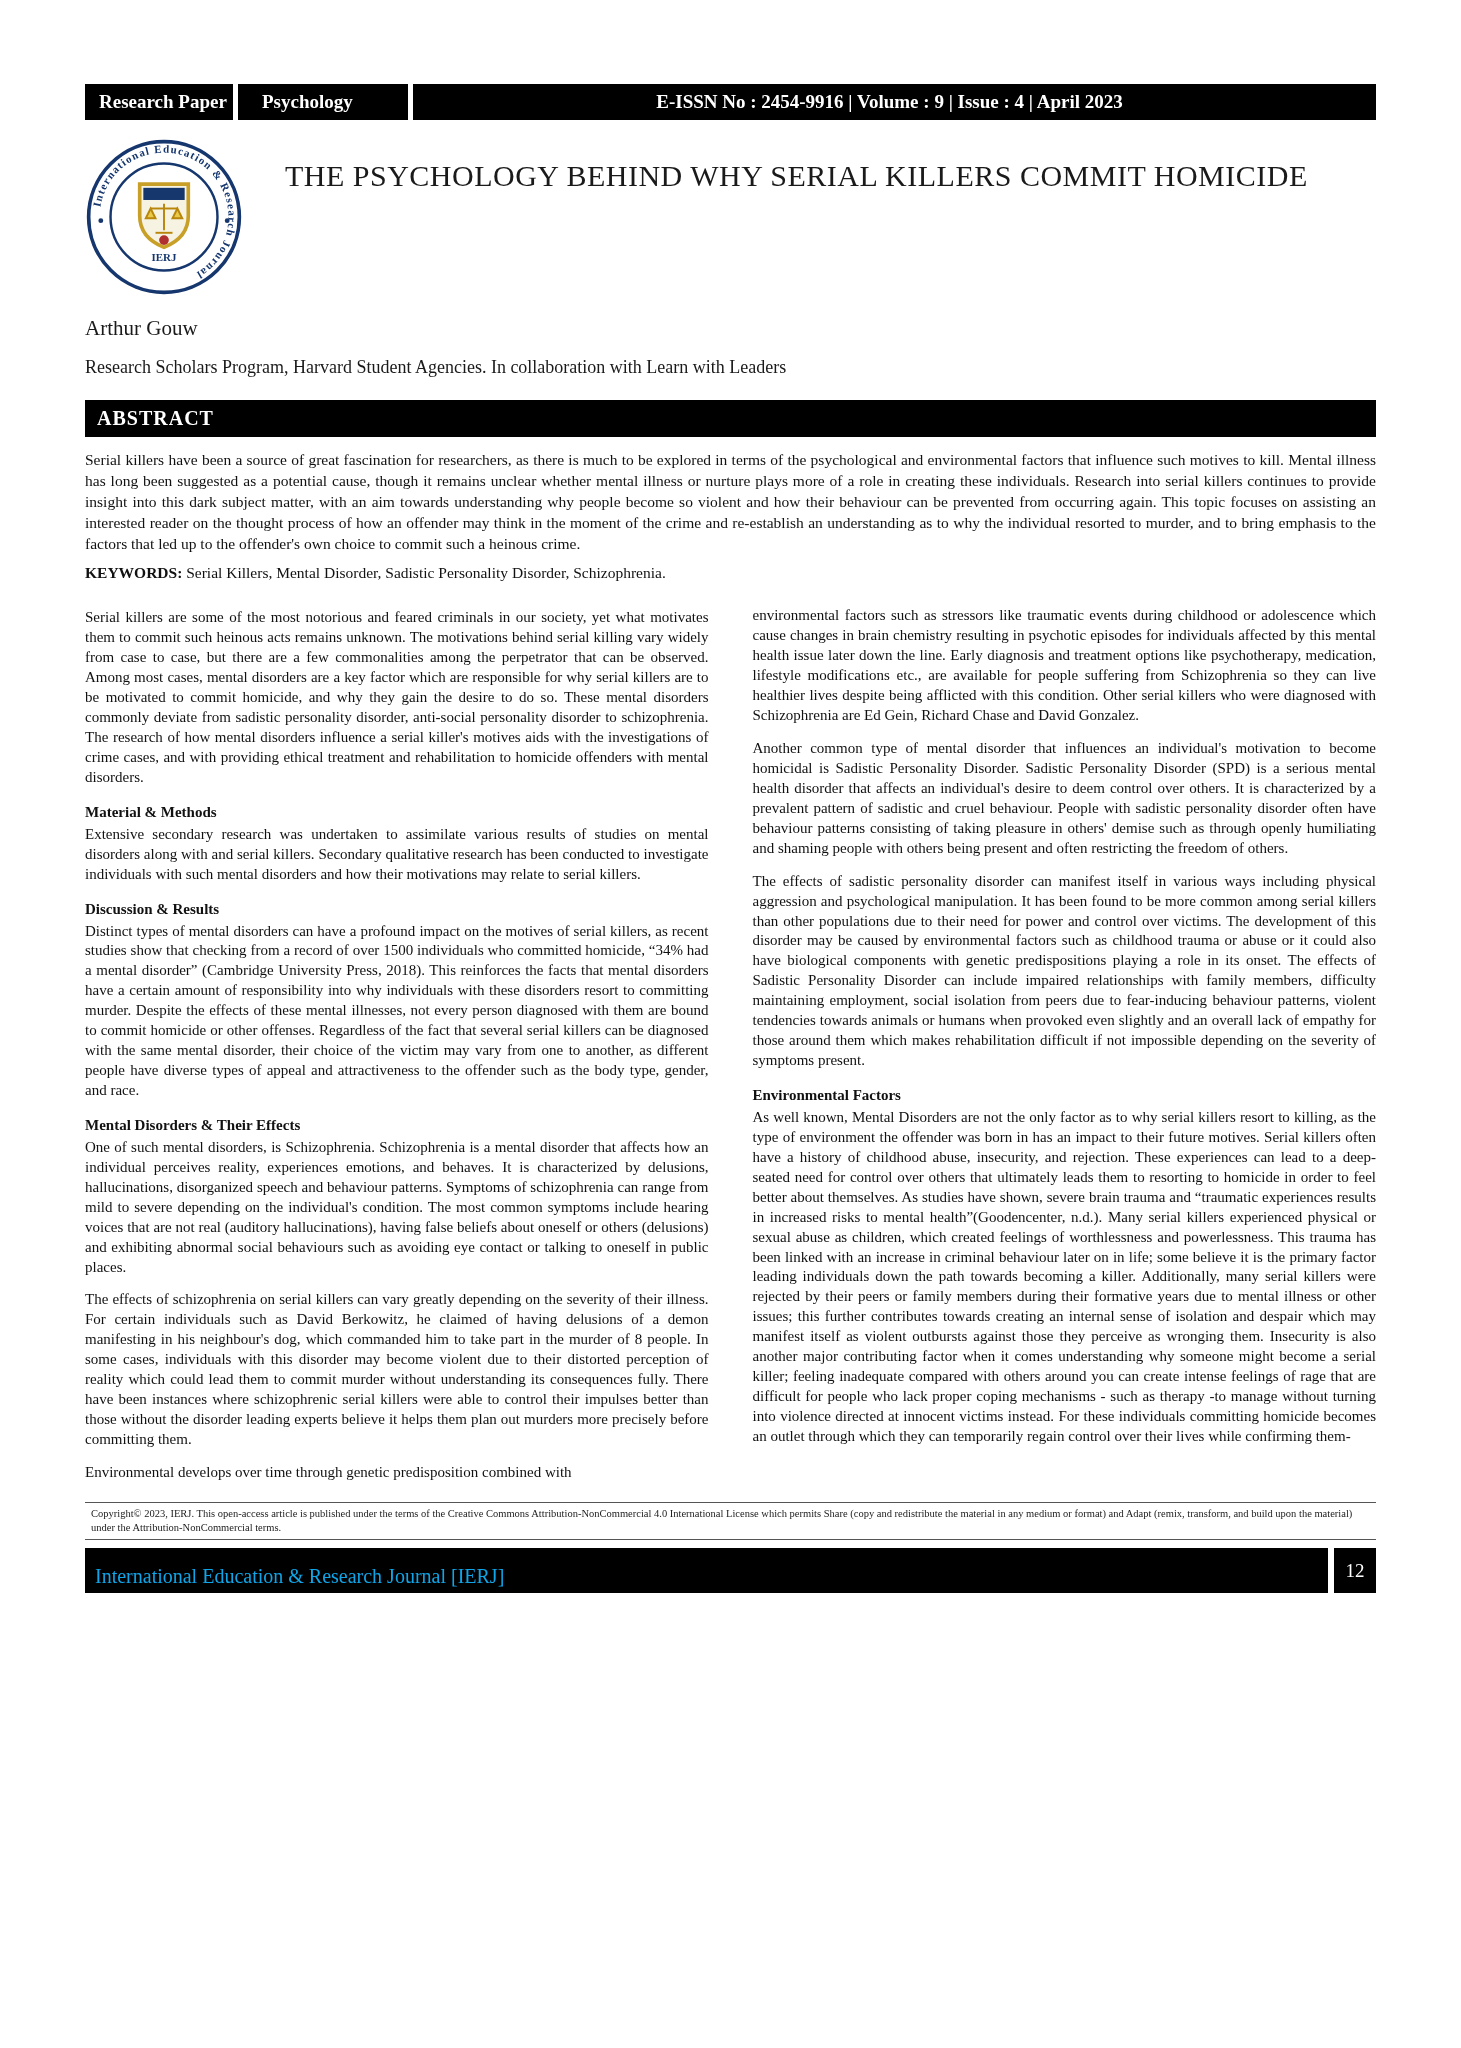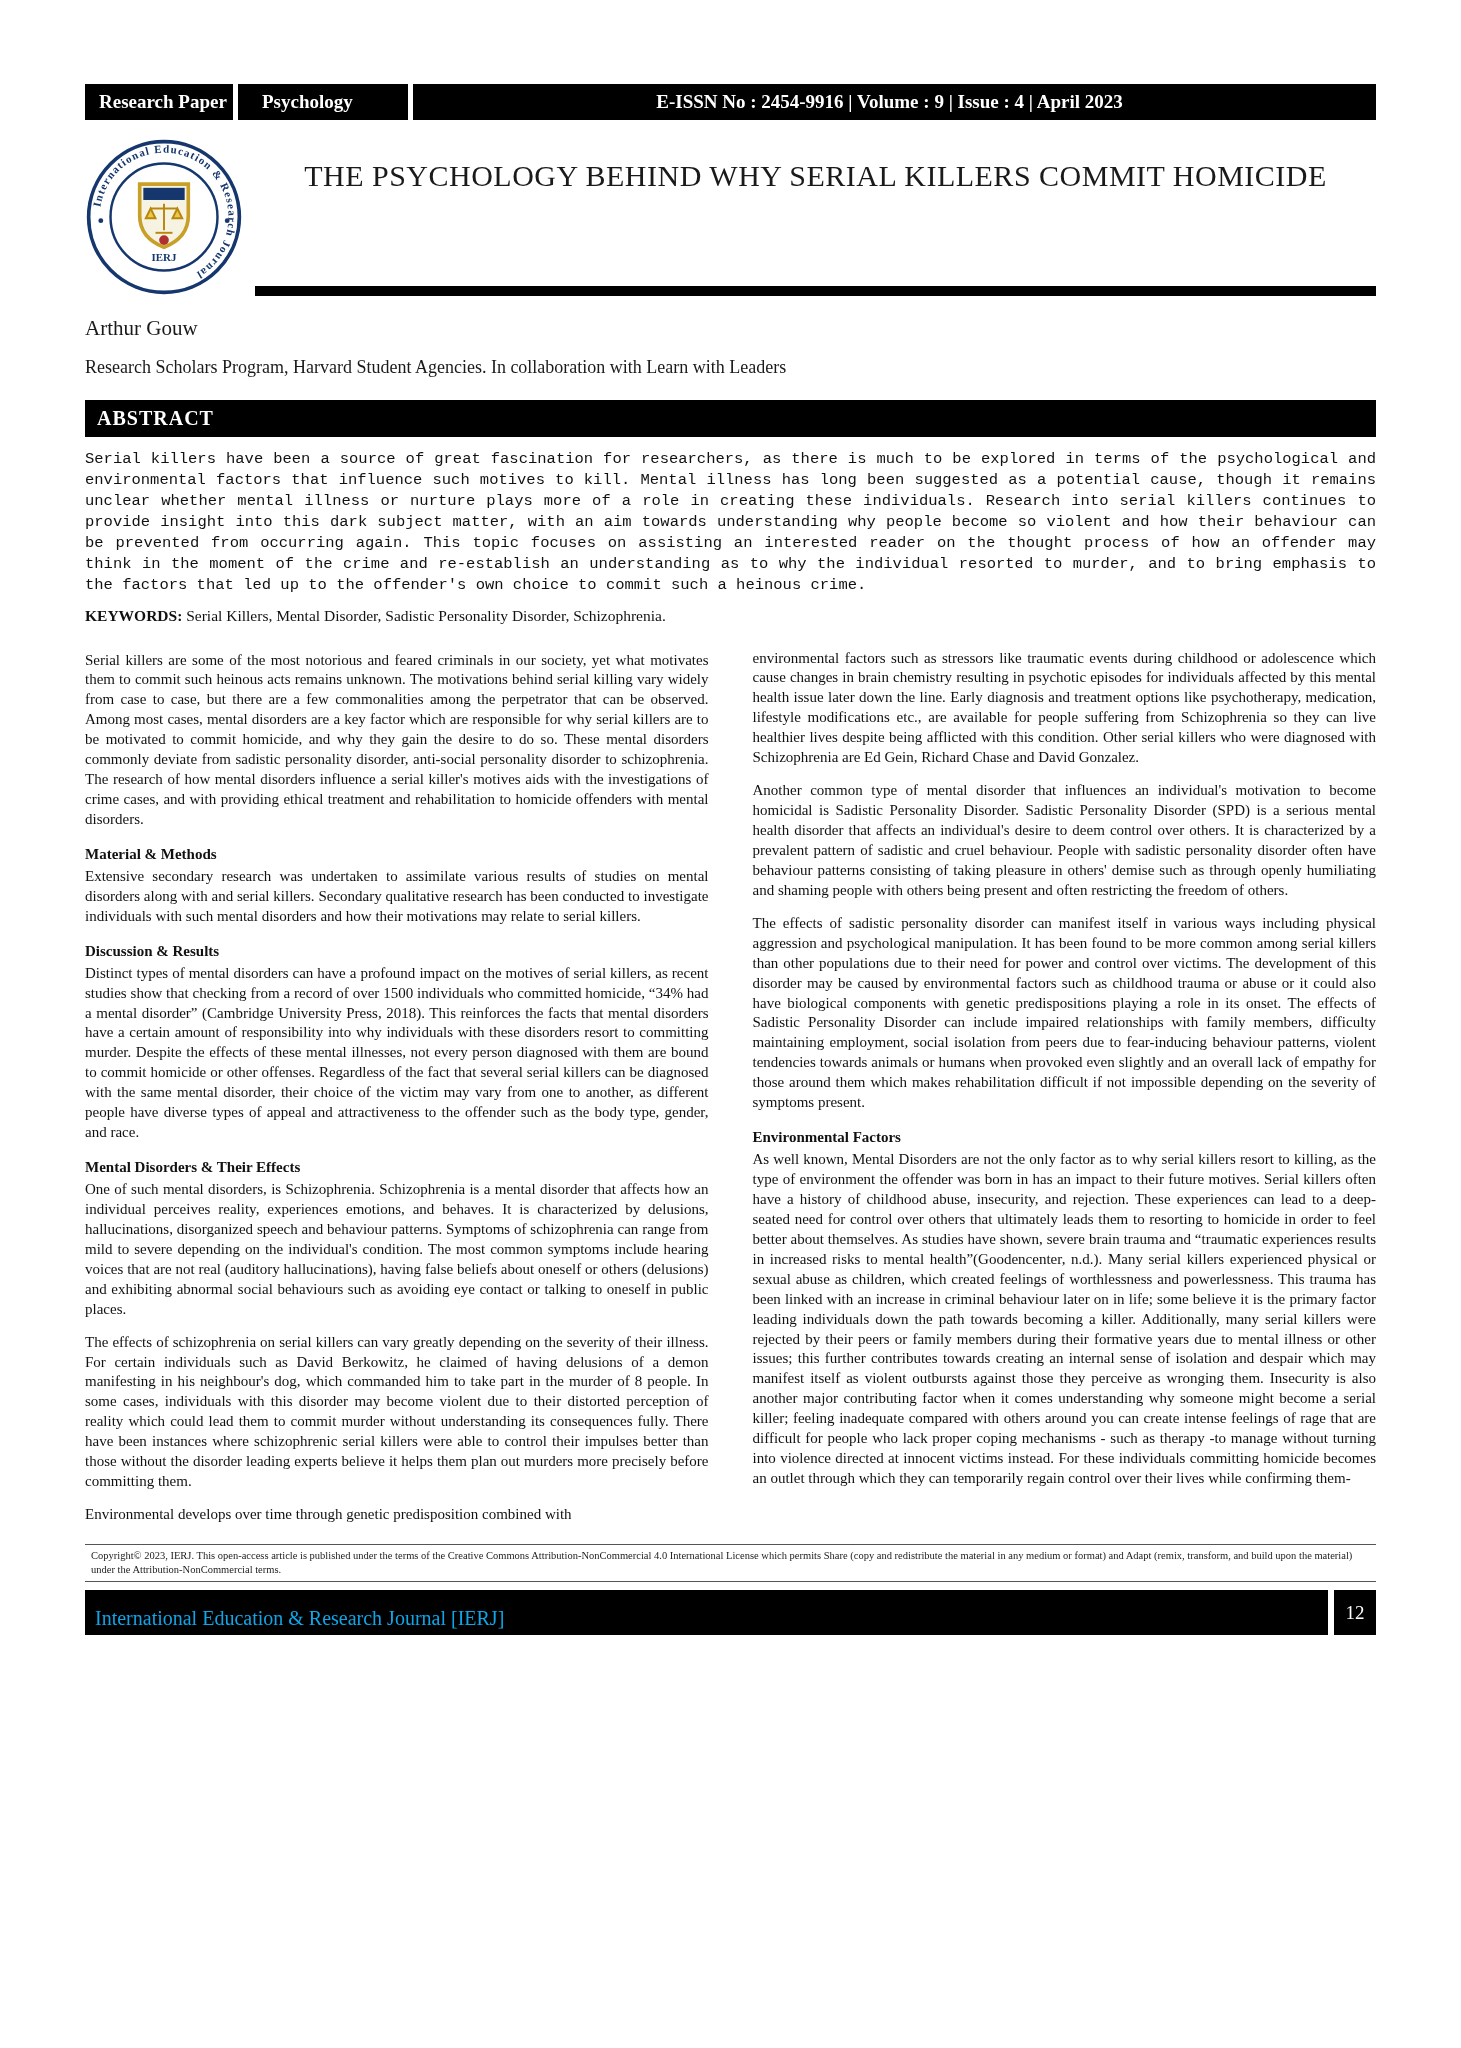--- a/index.html
+++ b/index.html
@@ -16,32 +16,32 @@
   .top-bar { display:flex; gap:5px; height:36px; }
   .top-seg { background:#000; color:#fff; font-weight:bold; font-size:19px;
              display:flex; align-items:center; }
   .seg-type { width:148px; padding-left:14px; }
   .seg-subject { width:170px; padding-left:24px; }
   .seg-issn { flex:1; justify-content:center; padding-right:10px; }
 
   
   .title-row { display:flex; margin-top:18px; }
   .logo-wrap { width:170px; flex:0 0 170px; display:flex; align-items:flex-start; }
-  .title-area { flex:1; display:flex; flex-direction:column; justify-content:space-between; }
+  .title-area { flex:1; display:flex; flex-direction:row; justify-content:space-between; }
   .paper-title { font-size:30px; letter-spacing:.5px; text-align:center; line-height:1.35;
                  padding:18px 30px 8px 30px; color:#1a1a1a; }
   .thick-rule { height:10px; background:#000; margin-top:14px; }
 
   .author { font-size:21px; margin-top:20px; color:#1a1a1a; }
   .affiliation { font-size:18px; margin-top:16px; color:#1a1a1a; }
 
   
   .abstract-bar { background:#000; color:#fff; font-weight:bold; font-size:20px;
                   letter-spacing:1px; padding:7px 12px; margin-top:22px; }
-  .abstract-text { font-size:15.5px; text-align:justify; line-height:1.36; margin-top:12px;font-family:Liberation Mono, monospace; }
+  .abstract-text { font-size:15.5px; text-align:justify; line-height:1.36; margin-top:12px; }
 
   .keywords { font-size:15.5px; margin-top:10px; }
   .keywords b { font-weight:bold; }
 
   
   .columns { display:flex; gap:44px; margin-top:24px; }
   .col { flex:1; font-size:15px; line-height:1.33; text-align:justify; }
   .sec-heading { font-weight:bold; margin-top:15px; }
   .sec-heading.first { margin-top:0; }
   .col p { margin-top:2px; margin-bottom:13px; }

